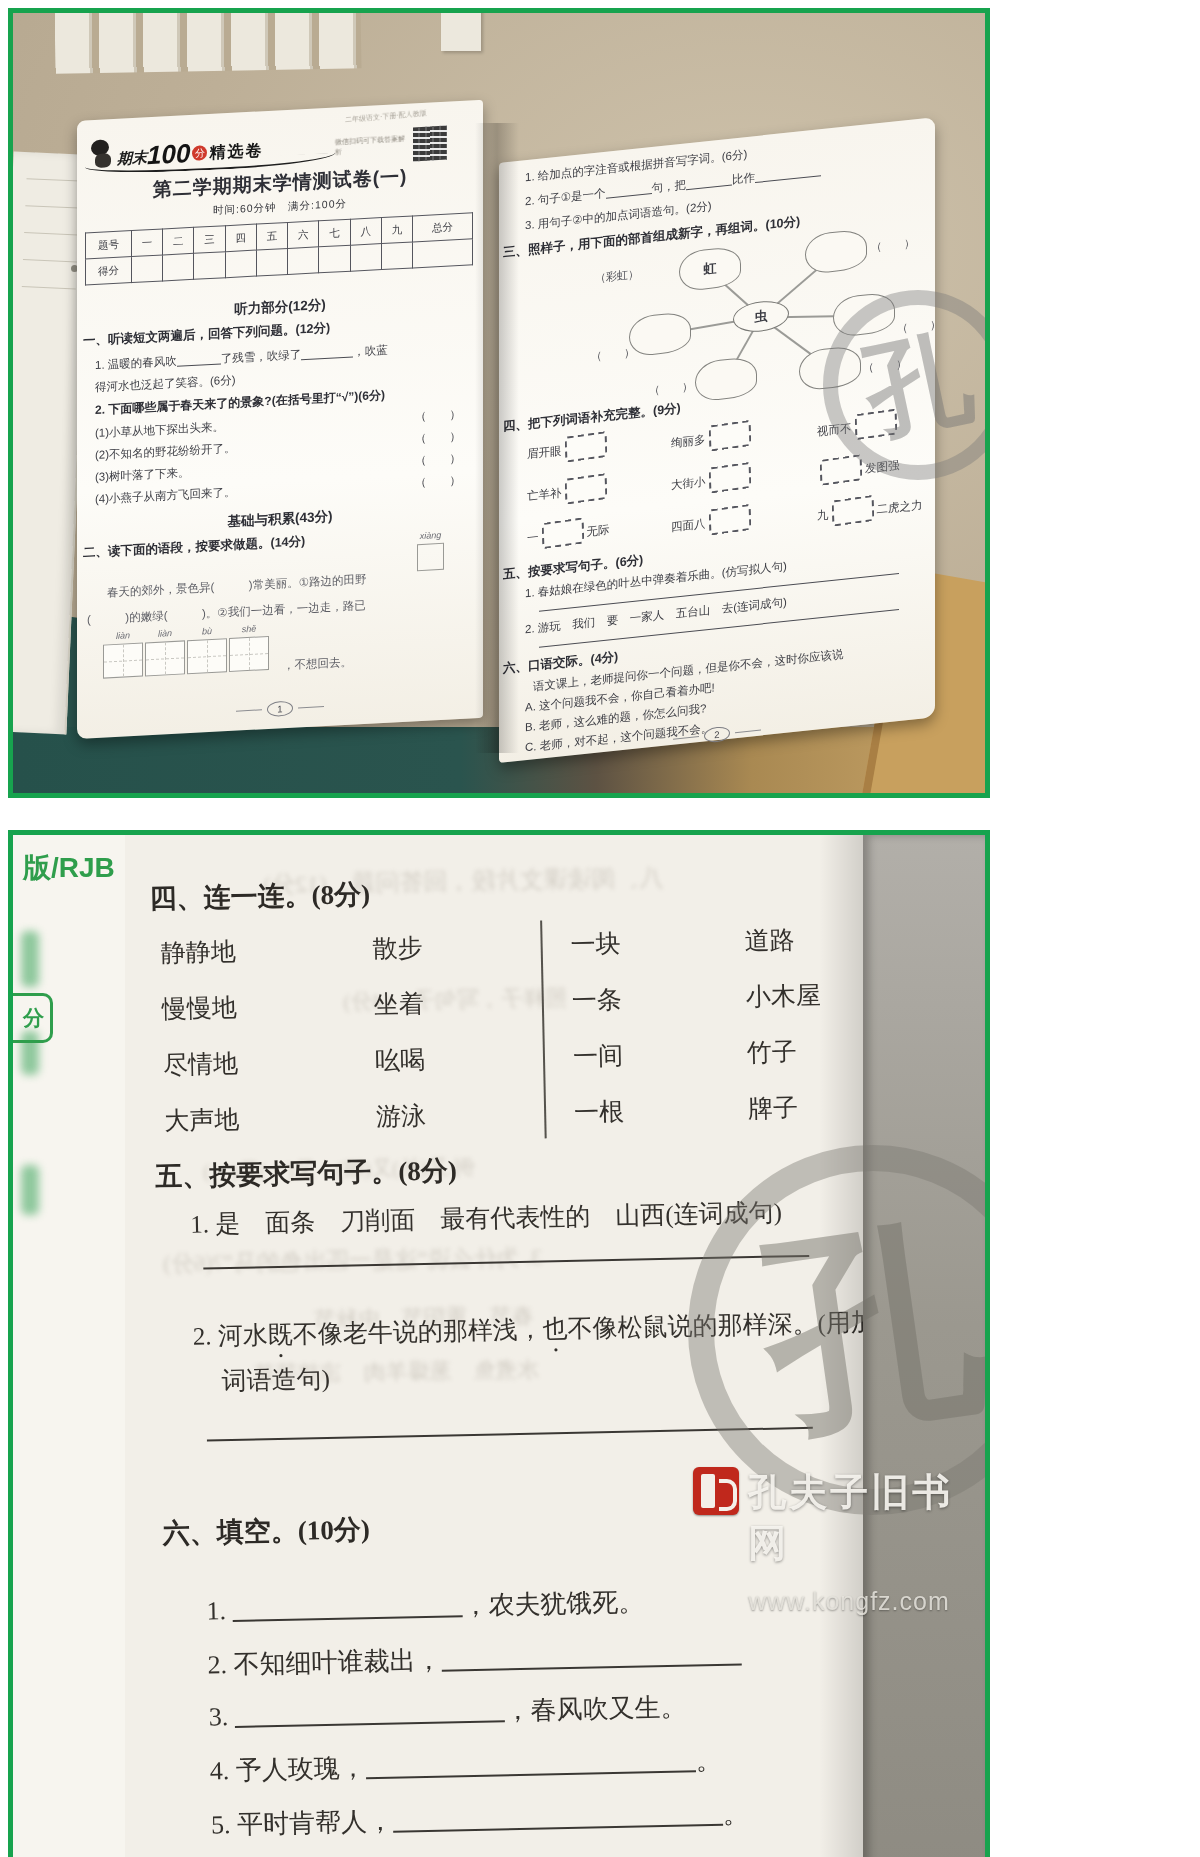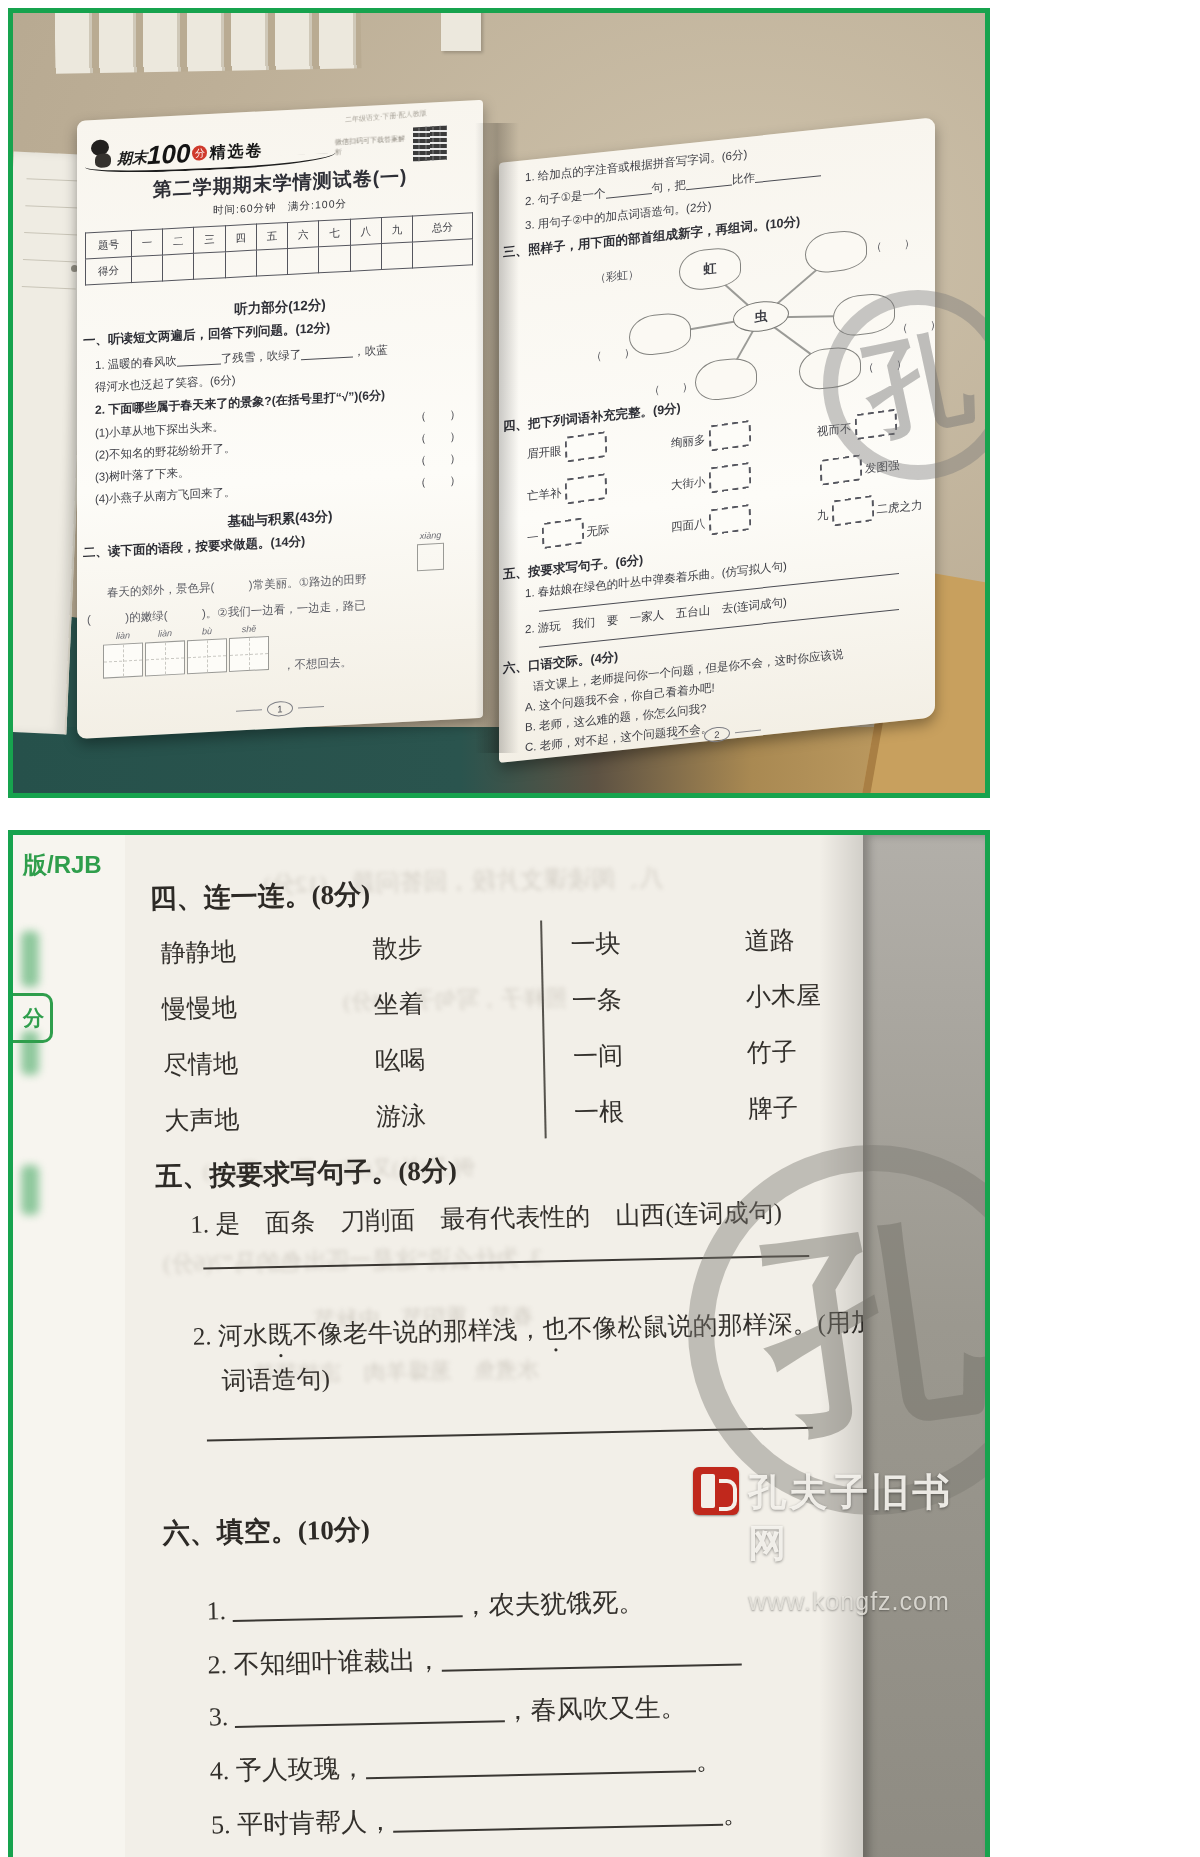--- a/index.html
+++ b/index.html
@@ -113,21 +113,21 @@
   .stamp-bottom { left:675px; top:310px; width:370px; height:370px; border:26px solid rgba(122,119,111,.42); }
   .stamp-bottom span { font-size:215px; color:rgba(115,112,104,.48); transform:rotate(-8deg); font-weight:700; }
 
   
   .paper-strip { position:absolute; left:0; top:0; width:112px; height:100%; background:#f7f5ef; }
   .paper-shade { position:absolute; right:120px; top:0; width:46px; height:100%;
     background:linear-gradient(90deg,rgba(0,0,0,0),rgba(0,0,0,.14)); }
   .fabric { position:absolute; right:0; top:0; width:122px; height:100%;
     background:linear-gradient(180deg,#b2afa9 0%,#9b988f 45%,#8d8a81 100%);
     box-shadow:inset 6px 0 8px rgba(0,0,0,.25); }
-  .edge-corner { position:absolute; left:10px; top:14px; font-size:24px; font-weight:800;
+  .edge-corner { position:absolute; left:10px; top:14px; font-size:28px; font-weight:800;
     color:#2f9e4c; filter:blur(.5px); font-family:"Liberation Sans","DejaVu Sans",sans-serif; }
   .gblob { position:absolute; left:8px; width:18px; background:#3aa45a; filter:blur(4px); opacity:.55;
     border-radius:6px; }
   .scoretag { position:absolute; left:-8px; top:158px; width:48px; height:50px;
     border:3px solid #2f9e4c; border-left:none; border-radius:0 10px 10px 0; color:#2f9e4c;
     display:flex; align-items:center; justify-content:flex-end; padding-right:6px;
     font-size:21px; font-weight:800; filter:blur(.4px);
     font-family:"Liberation Sans","DejaVu Sans",sans-serif; }
 
   .bcontent { position:absolute; left:118px; top:36px; width:742px; transform:rotate(-1.2deg);

